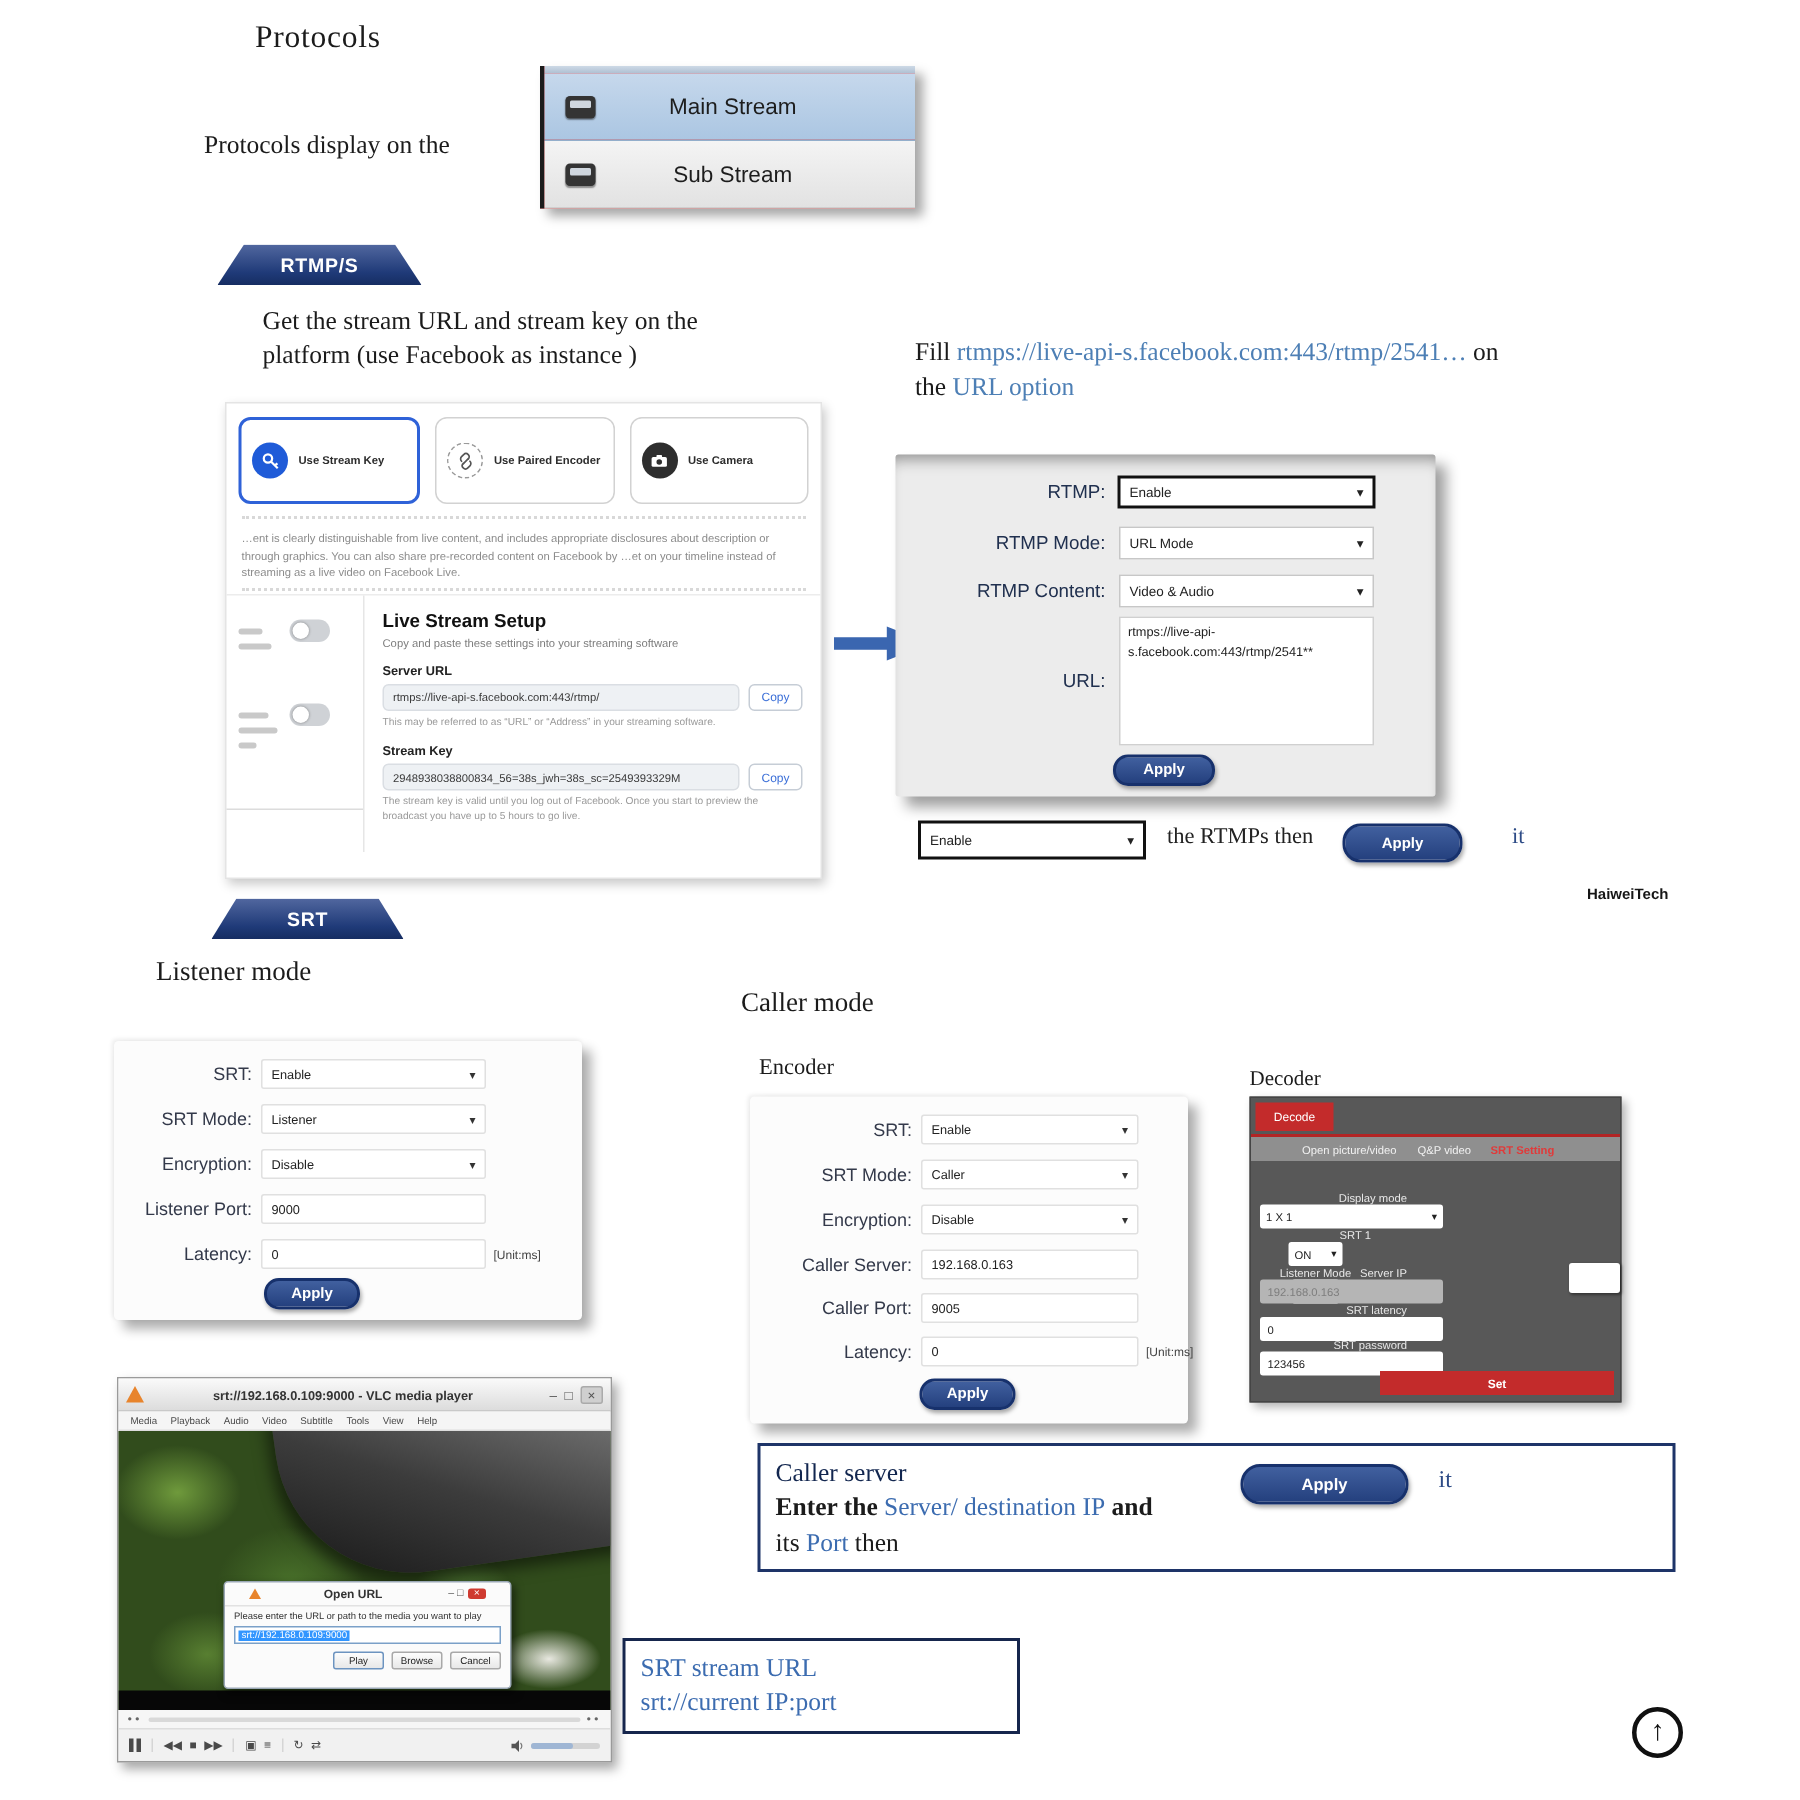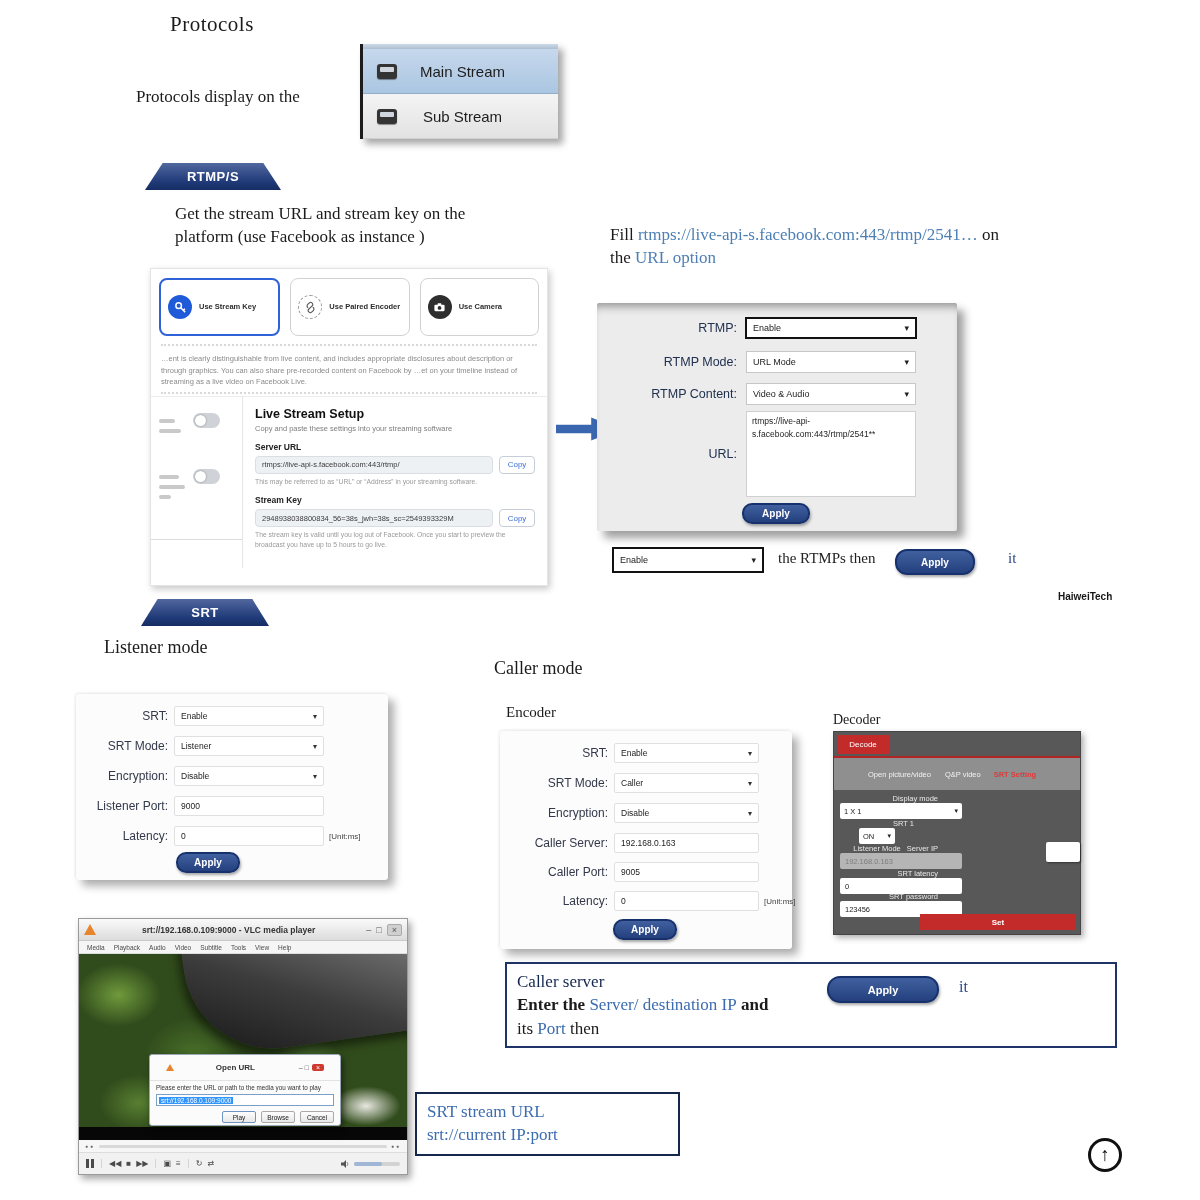--- a/index.html
+++ b/index.html
@@ -11,21 +11,21 @@
   }
   .abs { position:absolute; }
   .serif { font-family:"Liberation Serif", serif; color:#1b1b1b; }
 
   
   .page-title { font-size:21px; letter-spacing:.5px; }
   .intro-text { font-size:17px; }
 
   
   .stream-menu {
-    width:198px; border-left:3px solid #1c1c1c;
+    width:250px; border-left:3px solid #1c1c1c;
     box-shadow:5px 5px 7px rgba(0,0,0,.35);
     background:#ef4444;
   }
   .stream-menu .topstrip { height:5px; background:linear-gradient(#cdd9e6,#aebfd2); }
   .menu-row { display:flex; align-items:center; height:45px; cursor:default; }
   .menu-row.main { background:linear-gradient(#c6d8ec,#abc6e2); border-bottom:1px solid #93aecb; }
   .menu-row.sub  { background:linear-gradient(#f4f4f4,#e2e2e2); border-bottom:1px solid #cfcfcf; }
   .menu-row .mlabel { flex:1; text-align:center; font-size:15px; color:#1d1d1d; padding-right:30px; }
   .cam-icon { width:20px; height:15px; background:#343434; border-radius:3px; margin-left:14px;
               position:relative; box-shadow:0 1px 1px rgba(0,0,0,.4); }
@@ -105,21 +105,21 @@
   .lselect .caret { position:absolute; right:6px; font-size:8px; color:#333; }
   .linput { background:#fff; border:1px solid #e0e0e0; height:20px; font-size:8.5px; color:#222;
             padding:0 6px; border-radius:2px; font-family:"Liberation Sans",sans-serif; }
   .unit { font-size:8px; color:#444; margin-left:5px; white-space:nowrap; }
 
   
   .decoder-panel { background:#585858; border:1px solid #454545; box-shadow:3px 3px 6px rgba(0,0,0,.3); }
   .dtab { position:absolute; left:3px; top:3px; width:52px; height:19px; background:#c32b2b; color:#fff;
           font-size:8px; display:flex; align-items:center; justify-content:center; }
   .dredline { position:absolute; left:0; top:24px; width:100%; height:2px; background:#b22525; }
-  .dmenu { position:absolute; left:0; top:26px; width:100%; height:32px; background:#8f8f8f;
+  .dmenu { position:absolute; left:0; top:26px; width:100%; height:16px; background:#8f8f8f;
            display:flex; align-items:center; }
   .dmenu span { font-size:7.5px; color:#f2f2f2; }
   .dmenu .red { color:#e03a3a; font-weight:bold; }
   .drow { position:absolute; display:flex; align-items:center;flex-direction:column; }
   .dlabel { font-size:7.5px; color:#e8e8e8; text-align:right; }
   .dselect { background:#fff; border-radius:2px; height:16px; display:flex; align-items:center;
              font-size:7.5px; color:#222; padding:0 4px; position:relative; }
   .dselect .caret { margin-left:auto; font-size:7px; color:#222; padding-left:4px; }
   .dinput { background:#fff; border:none; border-radius:2px; height:16px; font-size:7.5px; color:#222;
             padding:0 5px; font-family:"Liberation Sans",sans-serif; }
@@ -151,21 +151,21 @@
       radial-gradient(45px 35px at 40% 25%, #2c4517, transparent 70%),
       #314c1c; }
   .pan { position:absolute; right:-20px; top:-30px; width:240px; height:120px;
          background:linear-gradient(205deg,#8b8b8b,#3c3c3c 55%,#161616);
          border-radius:0 0 0 90px; transform:rotate(-8deg); box-shadow:-4px 6px 10px rgba(0,0,0,.5); }
   .blob { position:absolute; right:6px; bottom:14px; width:70px; height:40px;
           background:radial-gradient(#e8e8e0,rgba(220,220,210,0) 70%); }
   .blackband { position:absolute; left:0; bottom:0; width:100%; height:13px; background:#070707; }
   .vlc-dialog { position:absolute; left:70px; top:100px; width:192px; height:72px; background:#fbfbfb;
                 border:1px solid #9aa7b5; border-radius:3px; box-shadow:2px 3px 6px rgba(0,0,0,.5); }
-  .vdlg-bar { height:26px; display:flex; align-items:center; padding:0 16px; border-bottom:1px solid #e2e2e2; }
+  .vdlg-bar { height:16px; display:flex; align-items:center; padding:0 16px; border-bottom:1px solid #e2e2e2; }
   .vdlg-title { flex:1; text-align:center; font-size:8px; font-weight:bold; color:#333; }
   .minicone { width:0; height:0; border-left:4px solid transparent; border-right:4px solid transparent;
               border-bottom:7px solid #e8842c; }
   .vdlg-x { background:#cf3a30; color:#fff; font-size:7px; padding:0 4px; border-radius:2px; margin-left:3px; }
   .vdlg-msg { font-size:6.3px; color:#333; padding:3px 6px 2px 6px; }
   .vdlg-input { margin:1px 6px; height:12px; border:1px solid #7aa0c8; background:#fff; display:flex; align-items:center; padding:0 2px; }
   .vdlg-input .sel { background:#3195ff; color:#fff; font-size:6.5px; padding:0 2px; }
   .vdlg-btns { display:flex; justify-content:flex-end; gap:5px; padding:4px 6px; }
   .vdlg-btn { min-width:34px; height:12px; border:1px solid #a9a9a9; background:linear-gradient(#fdfdfd,#e8e8e8);
               border-radius:2px; font-size:6.5px; color:#222; display:flex; align-items:center; justify-content:center; }

